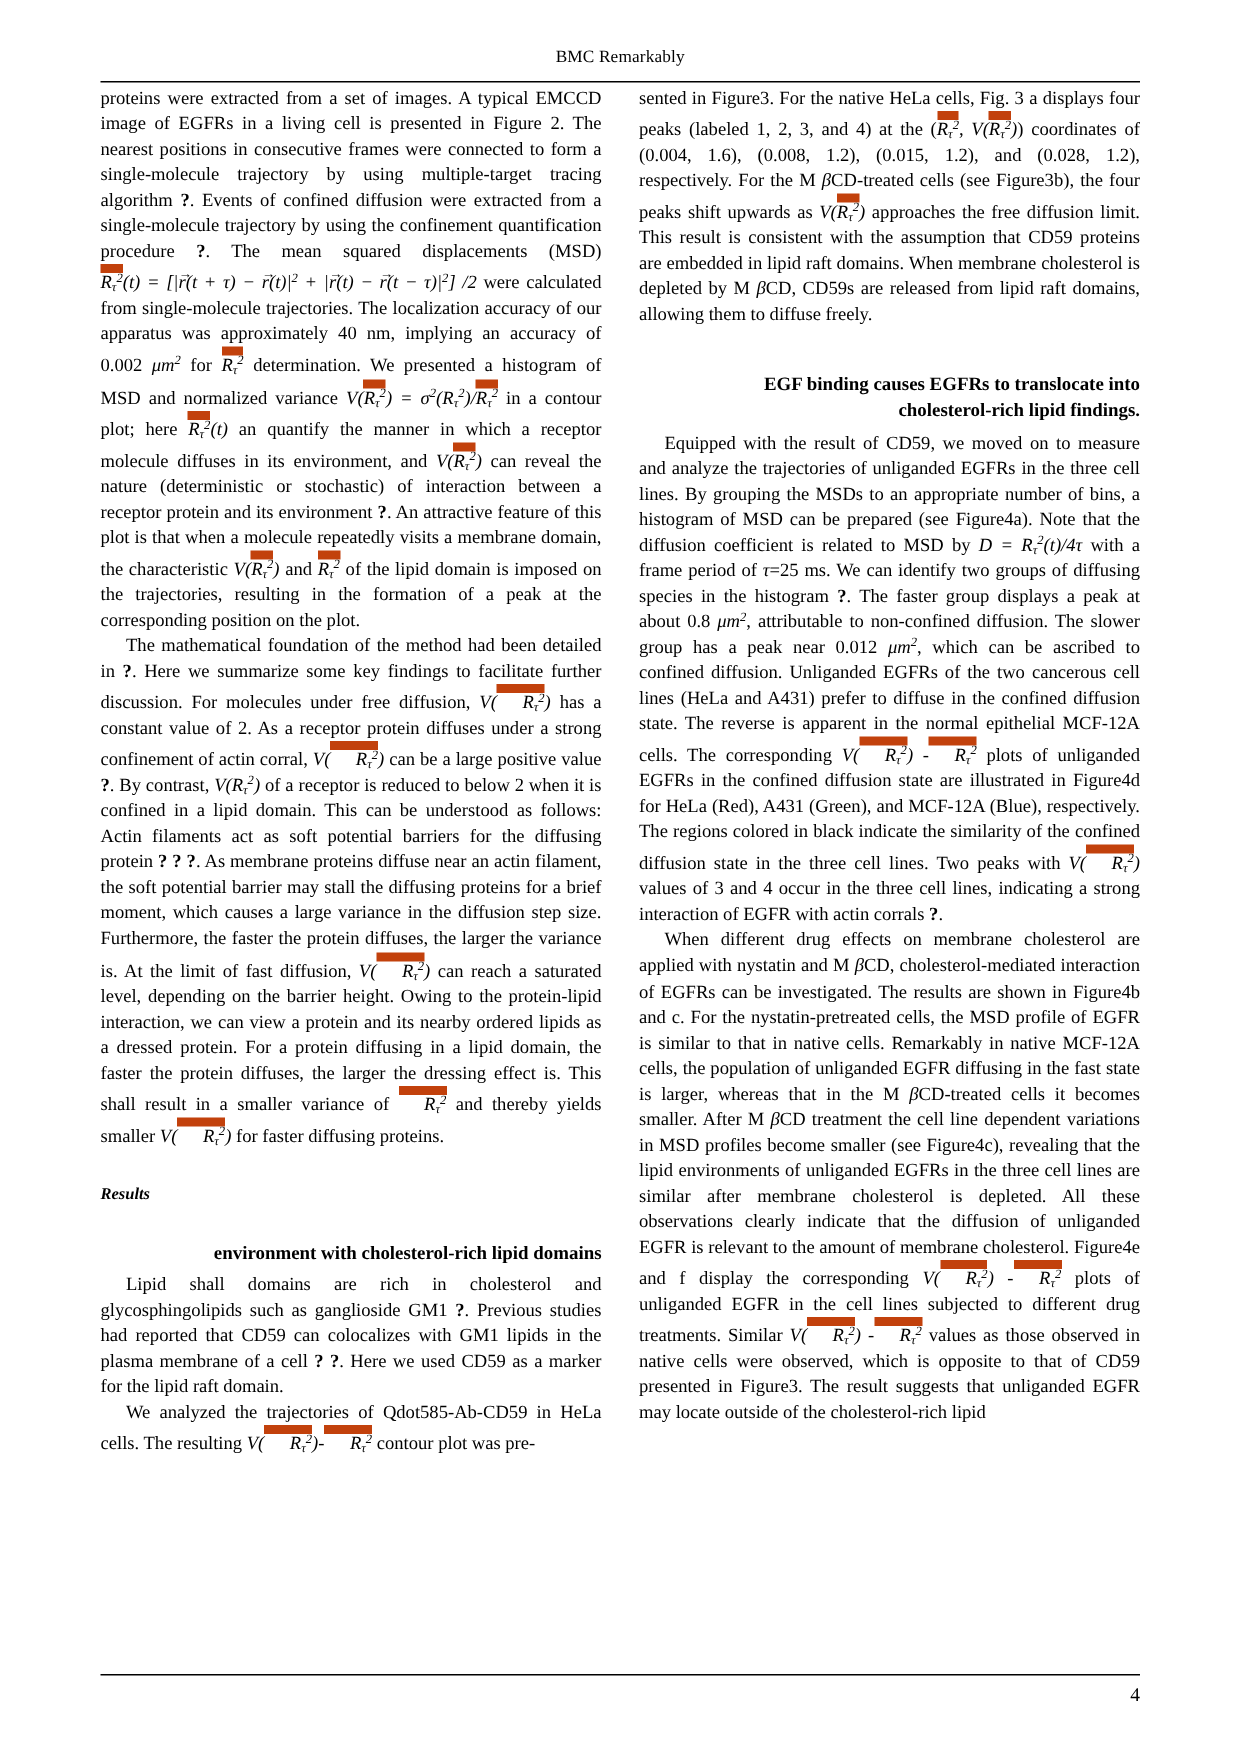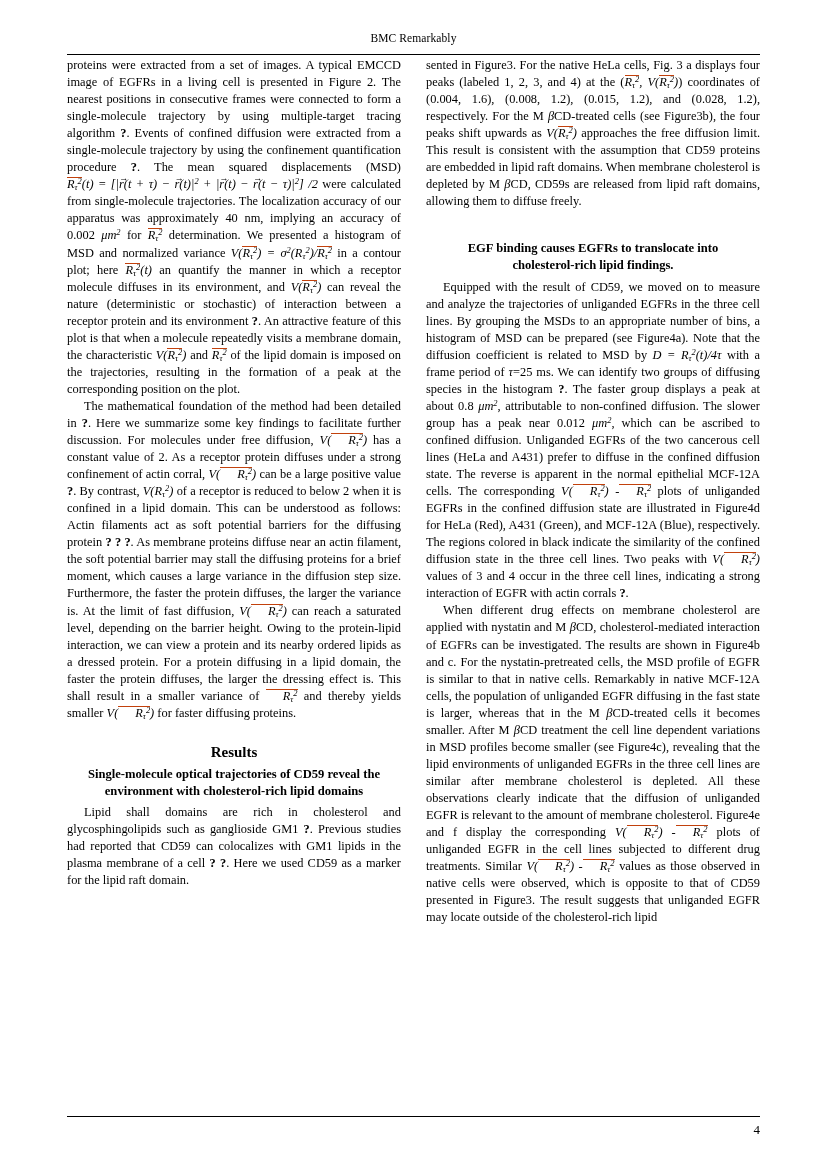--- a/index.html
+++ b/index.html
@@ -75,49 +75,50 @@
   .col-right { left: 426px; }
 
   p {
     margin: 0;
     text-indent: 17px;
   }
   p.noindent { text-indent: 0; }
 
   h2.sec {
     margin: 0;
-    font-size: 15px;
+    font-size: 11px;
     line-height: 17.05px;
     font-weight: bold;
-    text-align: center;
+    text-align: left;
     text-indent: 0;
+    font-style: italic;
   }
   h3.subsec {
     margin: 0;
     font-size: 12.6px;
     line-height: 17.05px;
     font-weight: bold;
-    text-align: center;
+    text-align: right;
     text-indent: 0;
   }
 
   .vgap-sec   { height: 22px; }
   .vgap-sub   { height: 5px; }
   .vgap-after { height: 4px; }
   .vgap-blank { height: 30px; }
 
   
   .m {
     font-family: "Liberation Serif", "DejaVu Serif", serif;
     font-style: italic;
     white-space: nowrap;
   }
   .ov {
     display: inline-block;
-    border-top: 1px solid #c2410c;
+    border-top: 6px solid #c2410c;
     padding-top: 0px;
     line-height: 1.0;
   }
   sub {
     font-size: 0.68em;
     line-height: 0;
     vertical-align: -0.25em;
   }
   sup {
     font-size: 0.68em;
@@ -153,26 +154,27 @@
         σ<sup>2</sup>(R<sub>τ</sub><sup>2</sup>)/<span class="ov">R<sub>τ</sub><sup>2</sup></span></span><span> in a contour plot; here </span><span class="m"><span class="ov">R<sub>τ</sub><sup>2</sup></span>(t)</span><span> an quantify the manner in which a receptor molecule diffuses in its environment, and </span><span class="m">V(<span class="ov">R<sub>τ</sub><sup>2</sup></span>)</span><span> can reveal the nature (deterministic or stochastic) of interaction between a receptor protein and its environment </span><span class="qq">?</span><span>. An attractive feature of this plot is that when a molecule repeatedly visits a membrane domain, the characteristic </span><span class="m">V(<span class="ov">R<sub>τ</sub><sup>2</sup></span>)</span><span> and </span><span class="m"><span class="ov">R<sub>τ</sub><sup>2</sup></span></span><span> of the lipid domain is imposed on the trajectories, resulting in the formation of a peak at the corresponding position on the plot.</span></p>
 
     <p><span>The mathematical foundation of the method had been detailed in </span><span class="qq">?</span><span>. Here we summarize some key findings to facilitate further discussion. For molecules under free diffusion, </span><span class="m">V(<span class="ov">R<sub>τ</sub><sup>2</sup></span>)</span><span> has a constant value of 2. As a receptor protein diffuses under a strong confinement of actin corral, </span><span class="m">V(<span class="ov">R<sub>τ</sub><sup>2</sup></span>)</span><span> can be a large positive value </span><span class="qq">?</span><span>. By contrast, </span><span class="m">V(R<sub>τ</sub><sup>2</sup>)</span><span> of a receptor is reduced to below 2 when it is confined in a lipid domain. This can be understood as follows: Actin filaments act as soft potential barriers for the diffusing protein </span><span class="qq">? ? ?</span><span>. As membrane proteins diffuse near an actin filament, the soft potential barrier may stall the diffusing proteins for a brief moment, which causes a large variance in the diffusion step size. Furthermore, the faster the protein diffuses, the larger the variance is. At the limit of fast diffusion, </span><span class="m">V(<span class="ov">R<sub>τ</sub><sup>2</sup></span>)</span><span> can reach a saturated level, depending on the barrier height. Owing to the protein-lipid interaction, we can view a protein and its nearby ordered lipids as a dressed protein. For a protein diffusing in a lipid domain, the faster the protein diffuses, the larger the dressing effect is. This shall result in a smaller variance of </span><span class="m"><span class="ov">R<sub>τ</sub><sup>2</sup></span></span><span> and thereby yields smaller </span><span class="m">V(<span class="ov">R<sub>τ</sub><sup>2</sup></span>)</span><span> for faster diffusing proteins.</span></p>
 
     <div class="vgap-sec"></div>
 
     <h2 class="sec">Results</h2>
 
     <div class="vgap-sub"></div>
 
-    <h3 class="subsec"><span>Single-molecule optical trajectories of CD59 reveal the</span><br><span>environment with cholesterol-rich lipid domains</span></h3>
+    <h3 class="subsec"><br><span>environment with cholesterol-rich lipid domains</span></h3>
 
     <div class="vgap-after"></div>
 
     <p><span>Lipid shall domains are rich in cholesterol and glycosphingolipids such as ganglioside GM1 </span><span class="qq">?</span><span>. Previous studies had reported that CD59 can colocalizes with GM1 lipids in the plasma membrane of a cell </span><span class="qq">? ?</span><span>. Here we used CD59 as a marker for the lipid raft domain.</span></p>
 
+    <p><span>We analyzed the trajectories of Qdot585-Ab-CD59 in HeLa cells. The resulting </span><span class="m">V(<span class="ov">R<sub>τ</sub><sup>2</sup></span>)-<span class="ov">R<sub>τ</sub><sup>2</sup></span></span><span> contour plot was pre-</span></p>
   </div>
 
   <div class="col col-right">
 
     <p class="noindent"><span>sented in Figure3. For the native HeLa cells, Fig. 3 a displays four peaks (labeled 1, 2, 3, and 4) at the (</span><span class="m"><span class="ov">R<sub>τ</sub><sup>2</sup></span>, V(<span class="ov">R<sub>τ</sub><sup>2</sup></span>)</span><span>) coordinates of (0.004, 1.6), (0.008, 1.2), (0.015, 1.2), and (0.028, 1.2), respectively. For the M </span><span class="m">β</span><span>CD-treated cells (see Figure3b), the four peaks shift upwards as </span><span class="m">V(<span class="ov">R<sub>τ</sub><sup>2</sup></span>)</span><span> approaches the free diffusion limit. This result is consistent with the assumption that CD59 proteins are embedded in lipid raft domains. When membrane cholesterol is depleted by M </span><span class="m">β</span><span>CD, CD59s are released from lipid raft domains, allowing them to diffuse freely.</span></p>
 
     <div class="vgap-blank"></div>
 
     <h3 class="subsec"><span>EGF binding causes EGFRs to translocate into</span><br><span>cholesterol-rich lipid findings.</span></h3>
 

